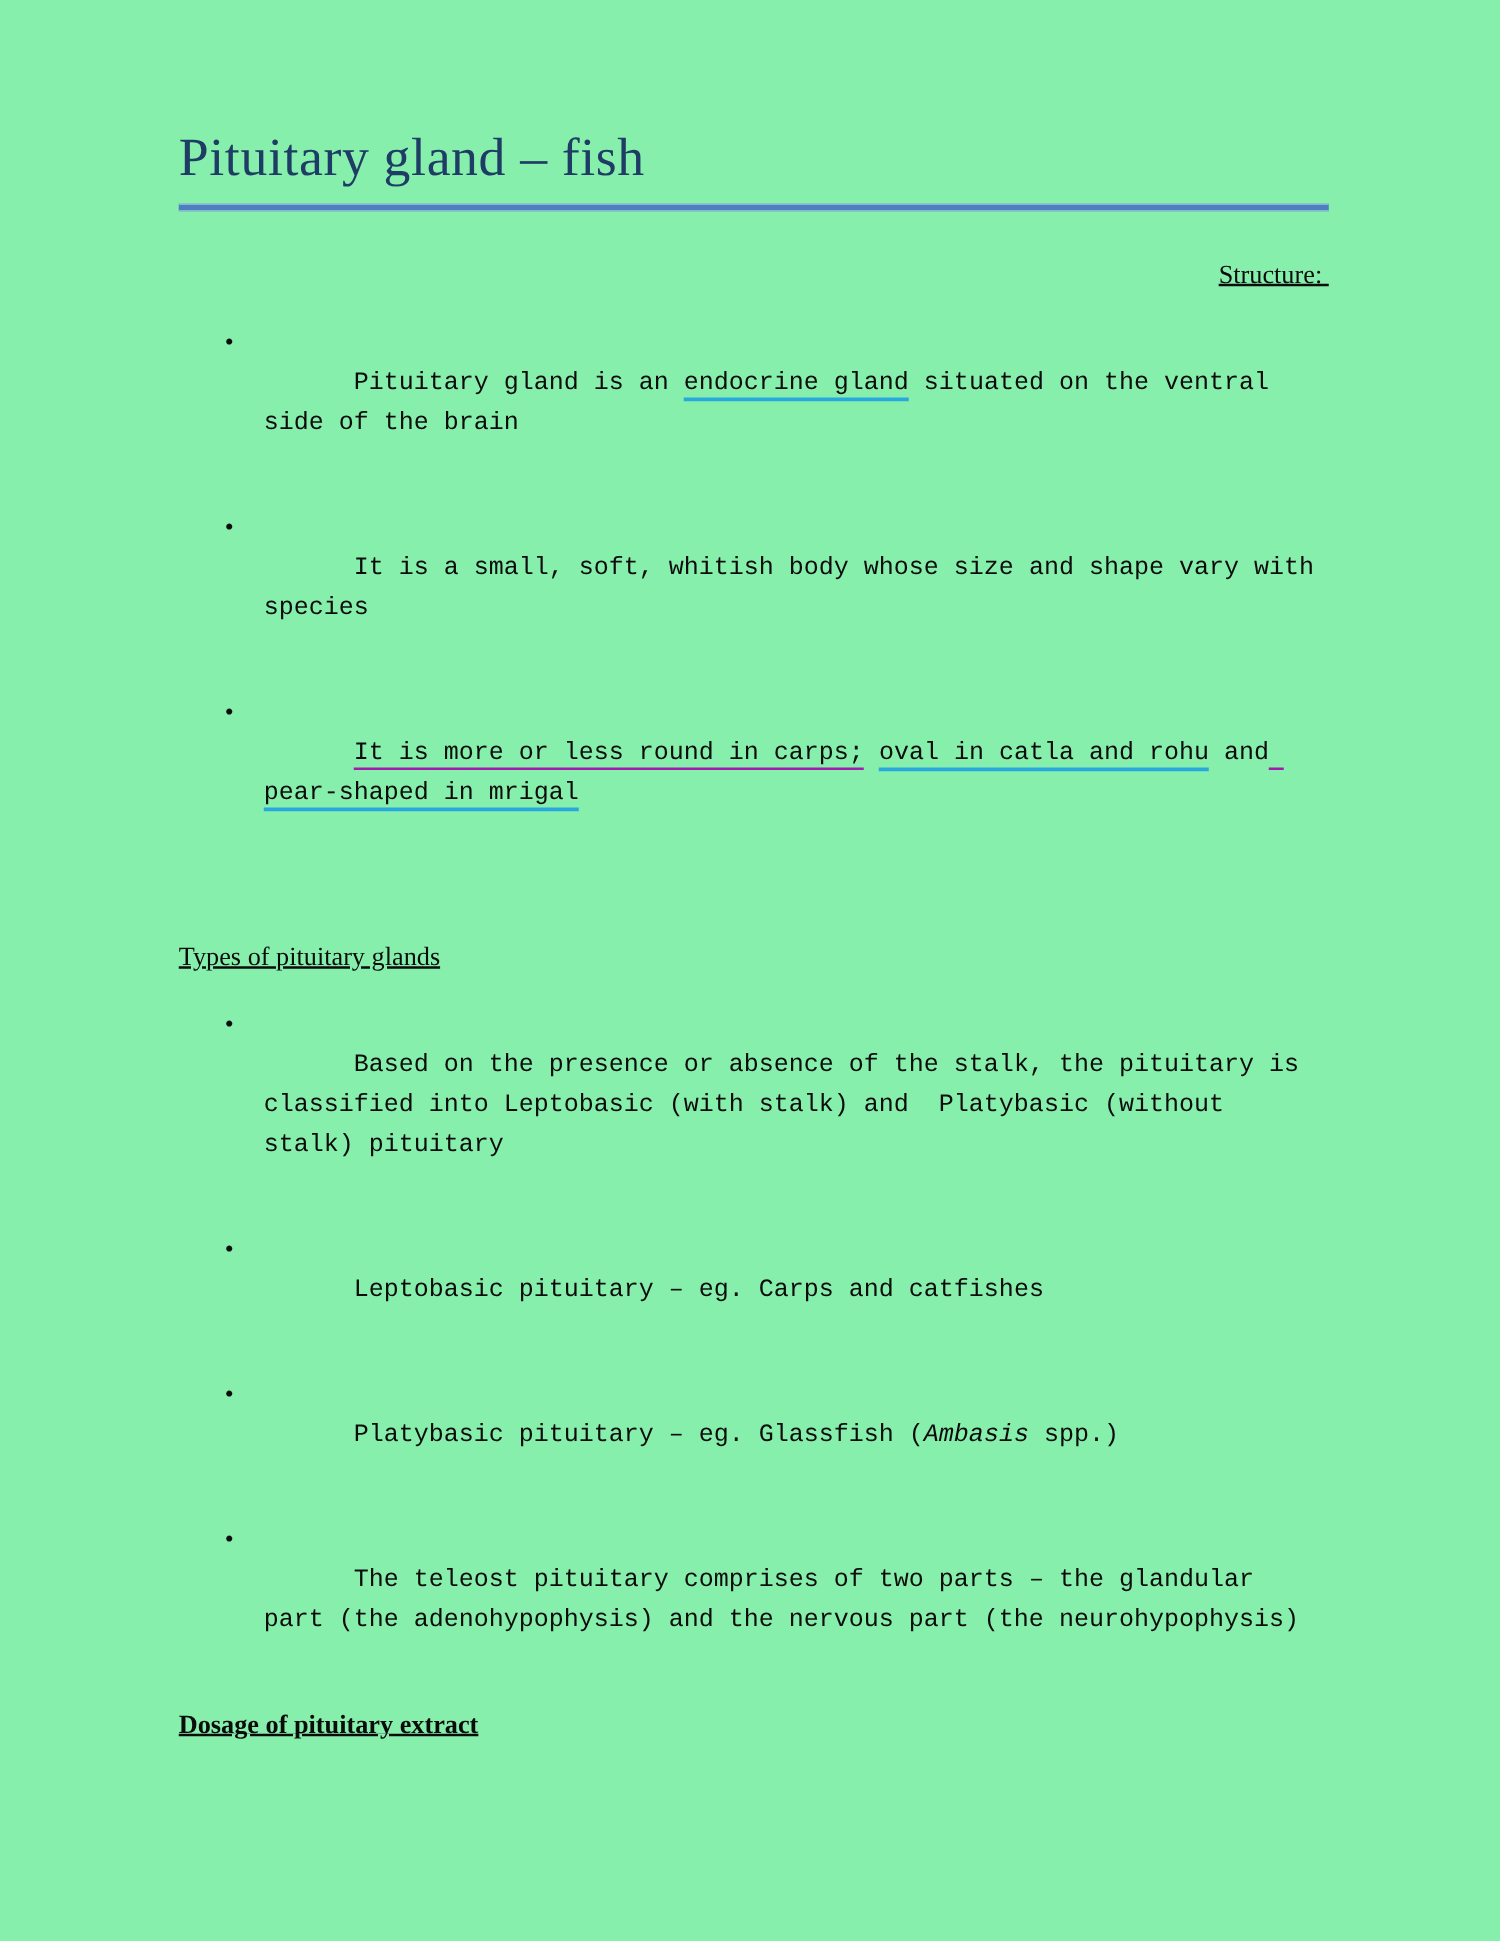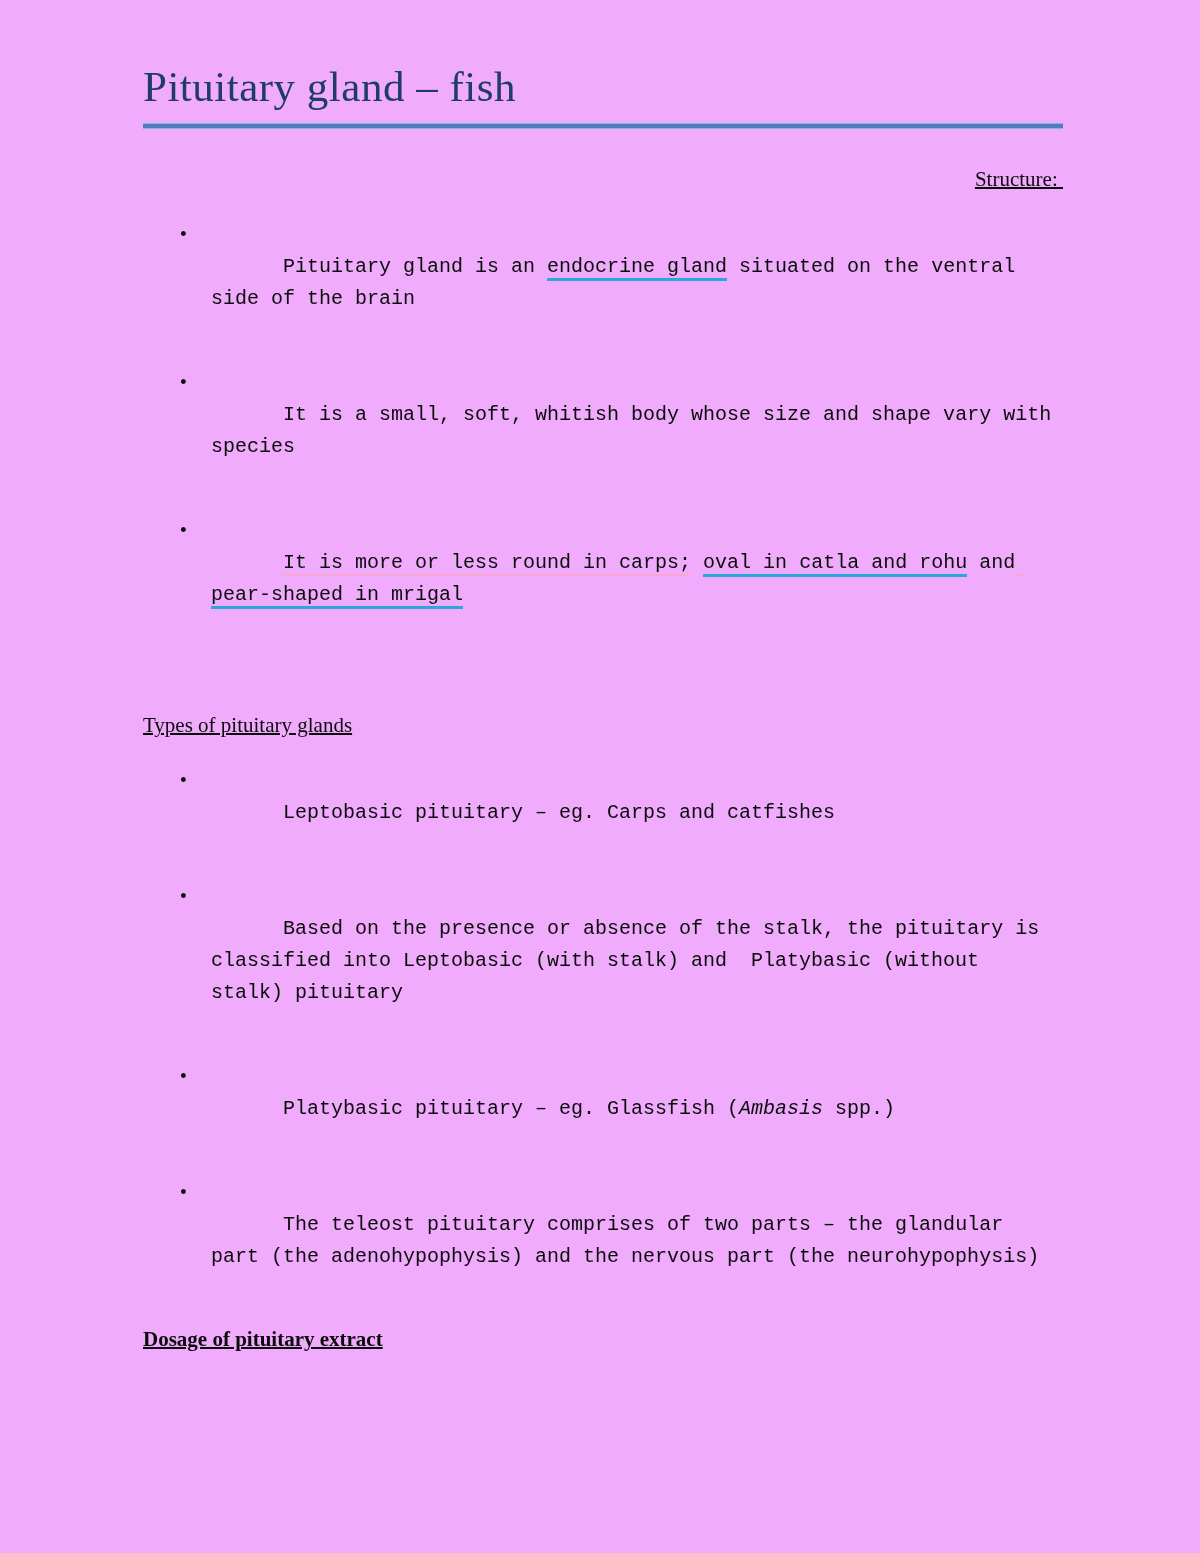--- a/index.html
+++ b/index.html
@@ -12,23 +12,23 @@
     height: 1553px;
     position: relative;
     font-family: "Liberation Serif", serif;
     color: #0c0c0c;
   }
   .page {
     position: absolute;
     top: 0; left: 0;
     width: 1200px;
     height: 1553px;
-    background: #f0abfc;
+    background: #86efac;
     box-sizing: border-box;
-    padding: 62px 137px 0 143px;
+    padding: 102px 137px 0 143px;
   }
   .doc-title {
     font-family: "Liberation Serif", "DejaVu Serif", serif;
     font-size: 43px;
     line-height: 1.15;
     font-weight: 400;
     letter-spacing: 0.5px;
     color: #1f3c65;
     margin: 0;
   }
@@ -70,21 +70,21 @@
     white-space: pre-wrap;
     font-family: Liberation Mono, monospace;
   }
   ul.bullet-list li::before {
     content: "\2022";
     position: absolute;
     left: 35px;
     top: 0;
     font-size: 18px;
   }
-  .black-underline { border-bottom: 2px solid #f9a8d4; }
+  .black-underline { border-bottom: 2px solid #a21caf; }
   .blue-underline  { border-bottom: 3px solid #29a8dd; }
   .italic { font-style: italic; }
 </style>
 </head>
 <body>
 
 <div class="page">
 
   <h1 class="doc-title">Pituitary gland – fish</h1>
   <div class="title-rule"></div>
@@ -100,24 +100,24 @@
     </li>
     <li>
       <span class="black-underline">It is more or less round in carps;</span><span> </span><span class="blue-underline">oval in catla and rohu</span><span> and</span><span class="black-underline"> </span><span class="blue-underline">pear-shaped in mrigal</span>
     </li>
   </ul>
 
   <h2 class="section-heading heading-gap-large underline">Types of pituitary glands</h2>
 
   <ul class="bullet-list">
     <li>
-      <span>Leptobasic pituitary – eg. Carps and catfishes</span>
+      <span>Based on the presence or absence of the stalk, the pituitary is classified into Leptobasic (with stalk) and  Platybasic (without stalk) pituitary</span>
     </li>
     <li>
-      <span>Based on the presence or absence of the stalk, the pituitary is classified into Leptobasic (with stalk) and  Platybasic (without stalk) pituitary</span>
+      <span>Leptobasic pituitary – eg. Carps and catfishes</span>
     </li>
     <li>
       <span>Platybasic pituitary – eg. Glassfish (</span><span class="italic">Ambasis</span><span> spp.)</span>
     </li>
     <li>
       <span>The teleost pituitary comprises of two parts – the glandular part (the adenohypophysis) and the nervous part (the neurohypophysis)</span>
     </li>
   </ul>
 
   <h2 class="section-heading bold-underline">Dosage of pituitary extract</h2>

